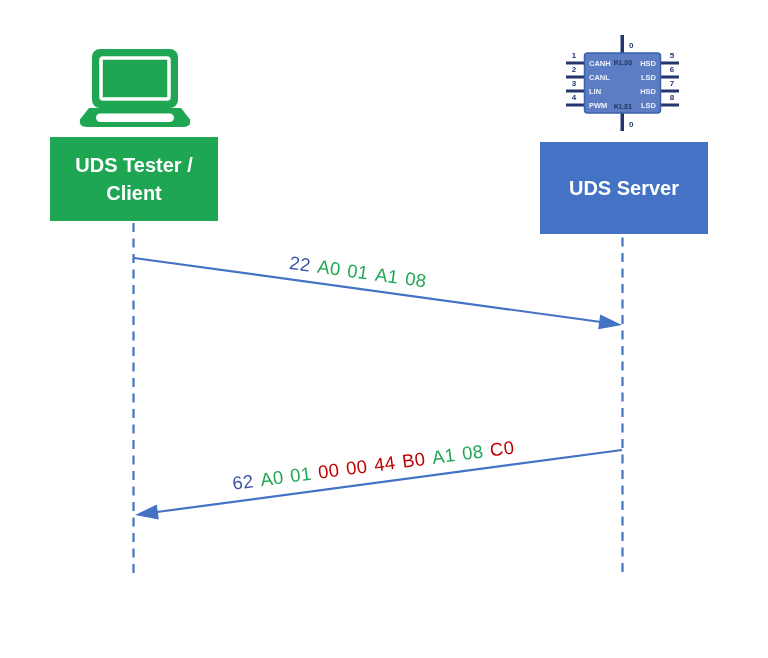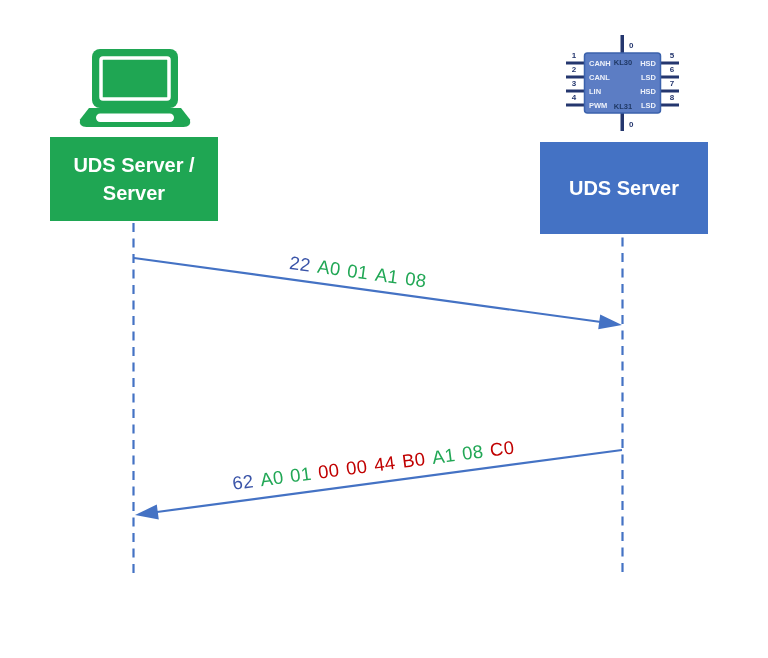--- a/index.html
+++ b/index.html
@@ -89,22 +89,22 @@
       <polygon points="622,325 598.2,329.3 600.2,314.5" fill="#4472C4"></polygon>
     </g>
 
     <g>
       <line x1="622" y1="450" x2="157" y2="512" stroke="#4472C4" stroke-width="2.2"></line>
       <polygon points="135,515 156.8,504.6 158.8,519.4" fill="#4472C4"></polygon>
     </g>
   </svg>
 
   <div class="actor-box client">
-    <div>UDS Server /</div>
-    <div>Server</div>
+    <div>UDS Tester /</div>
+    <div>Client</div>
   </div>
 
   <div class="actor-box server">
     <div>UDS Server</div>
   </div>
 
   <div class="msg-label request">
     <span class="tok" style="color: rgb(58, 84, 168);">22</span><span class="tok" style="color: rgb(33, 167, 85);">A0</span><span class="tok" style="color: rgb(33, 167, 85);">01</span><span class="tok" style="color: rgb(33, 167, 85);">A1</span><span class="tok" style="color: rgb(33, 167, 85);">08</span>
   </div>
 

